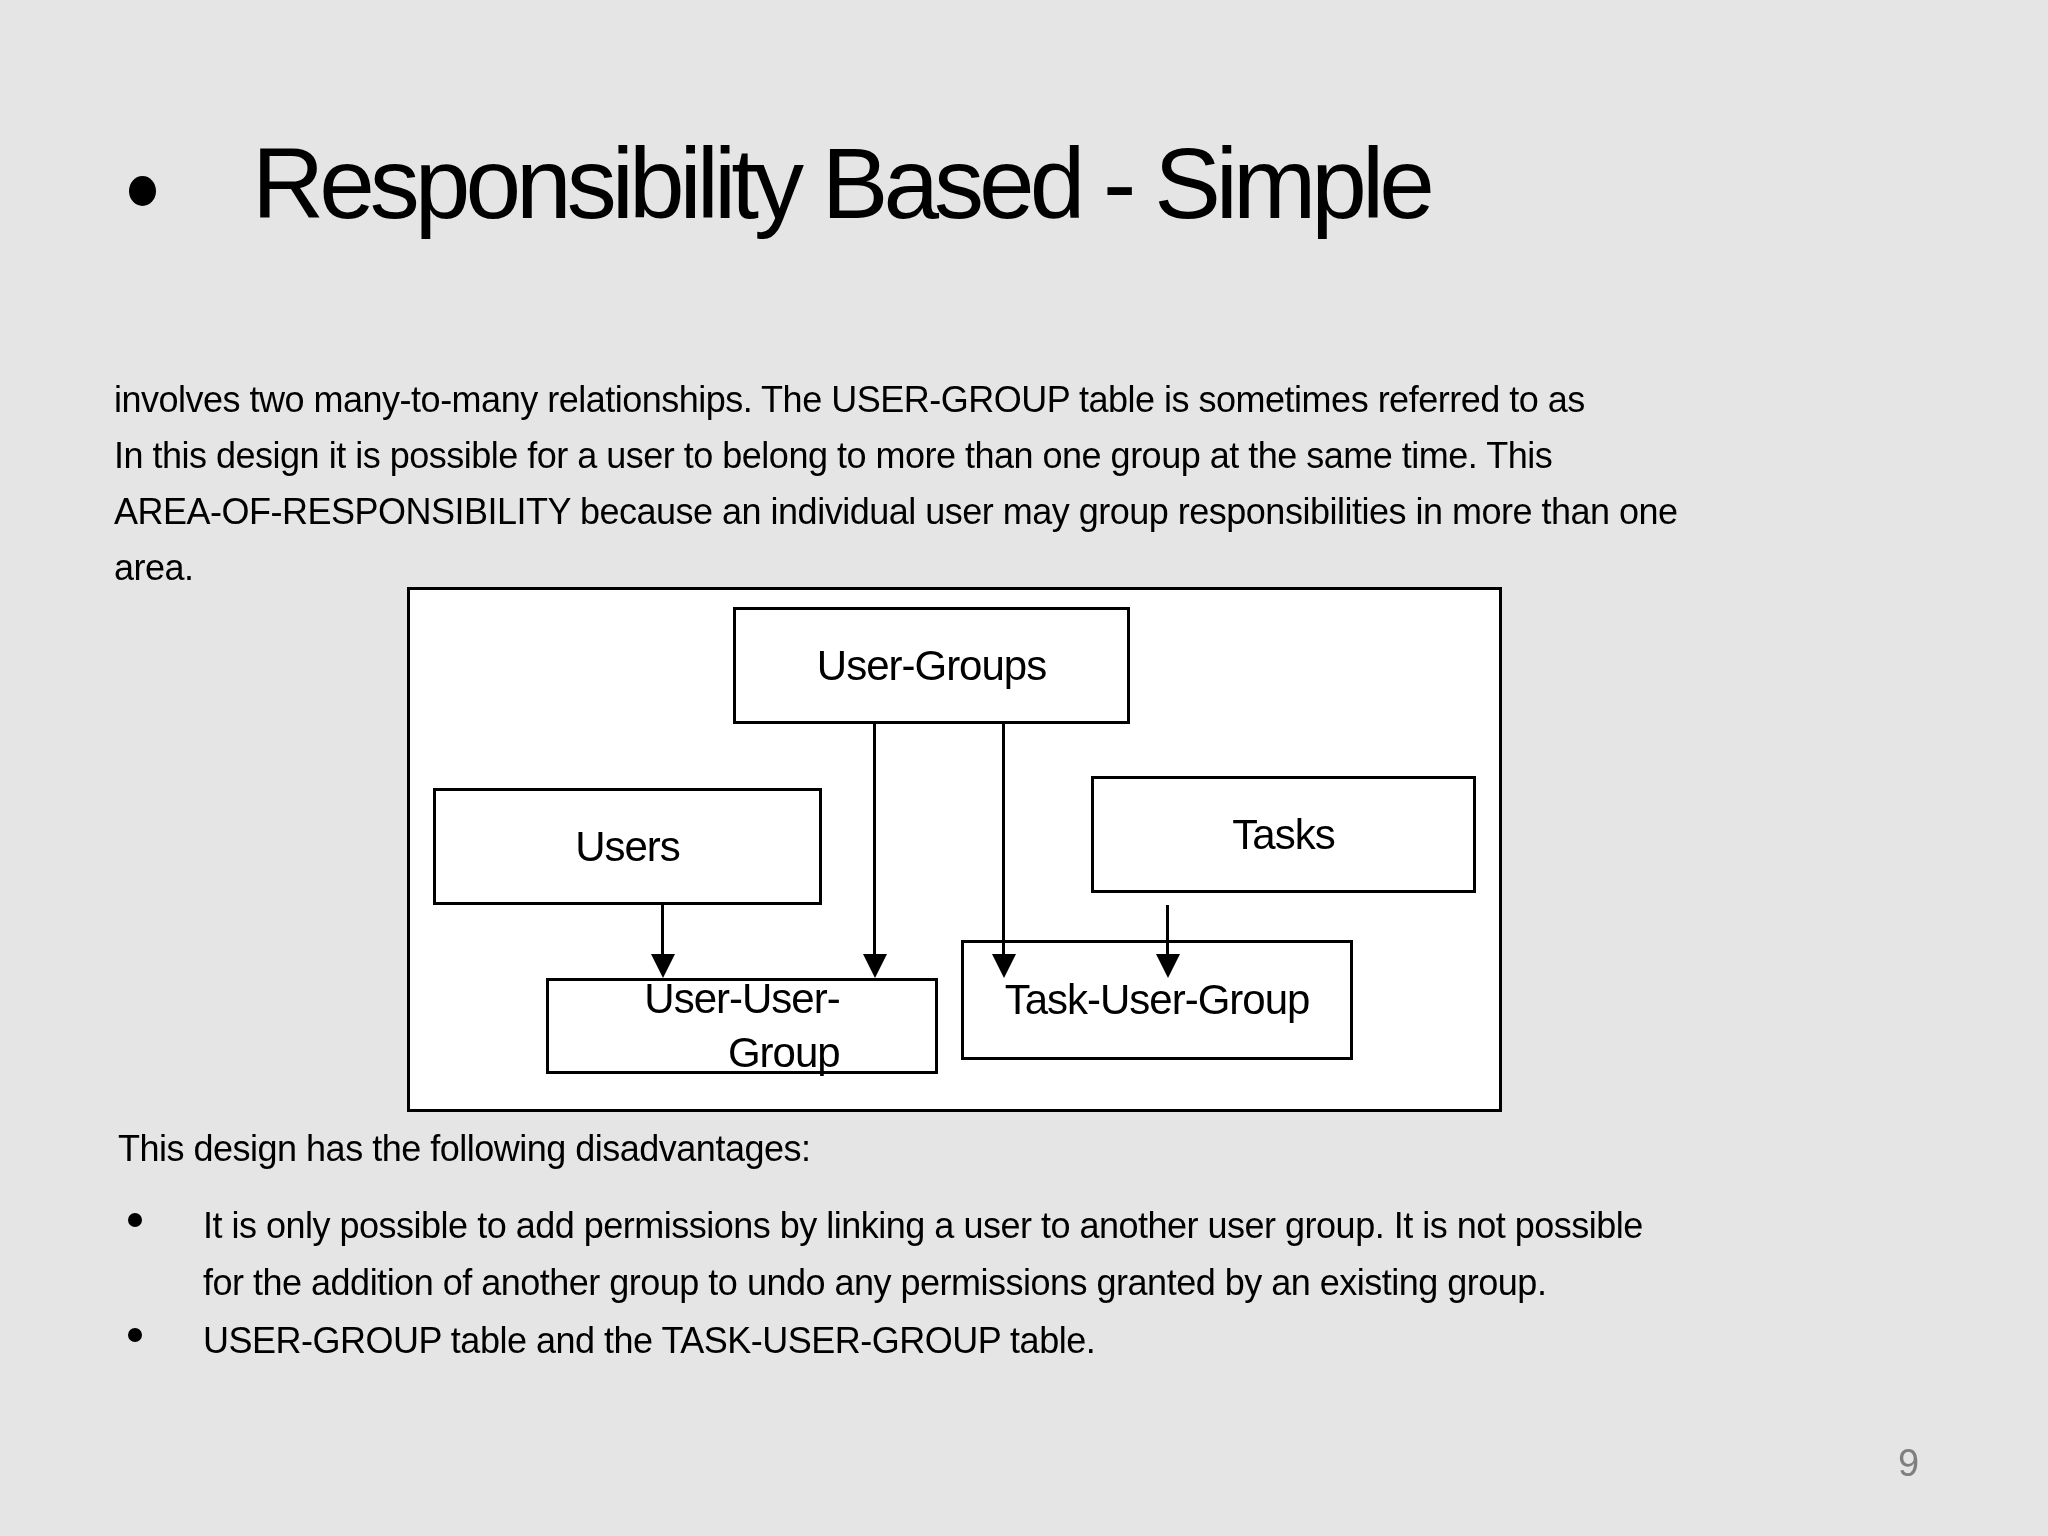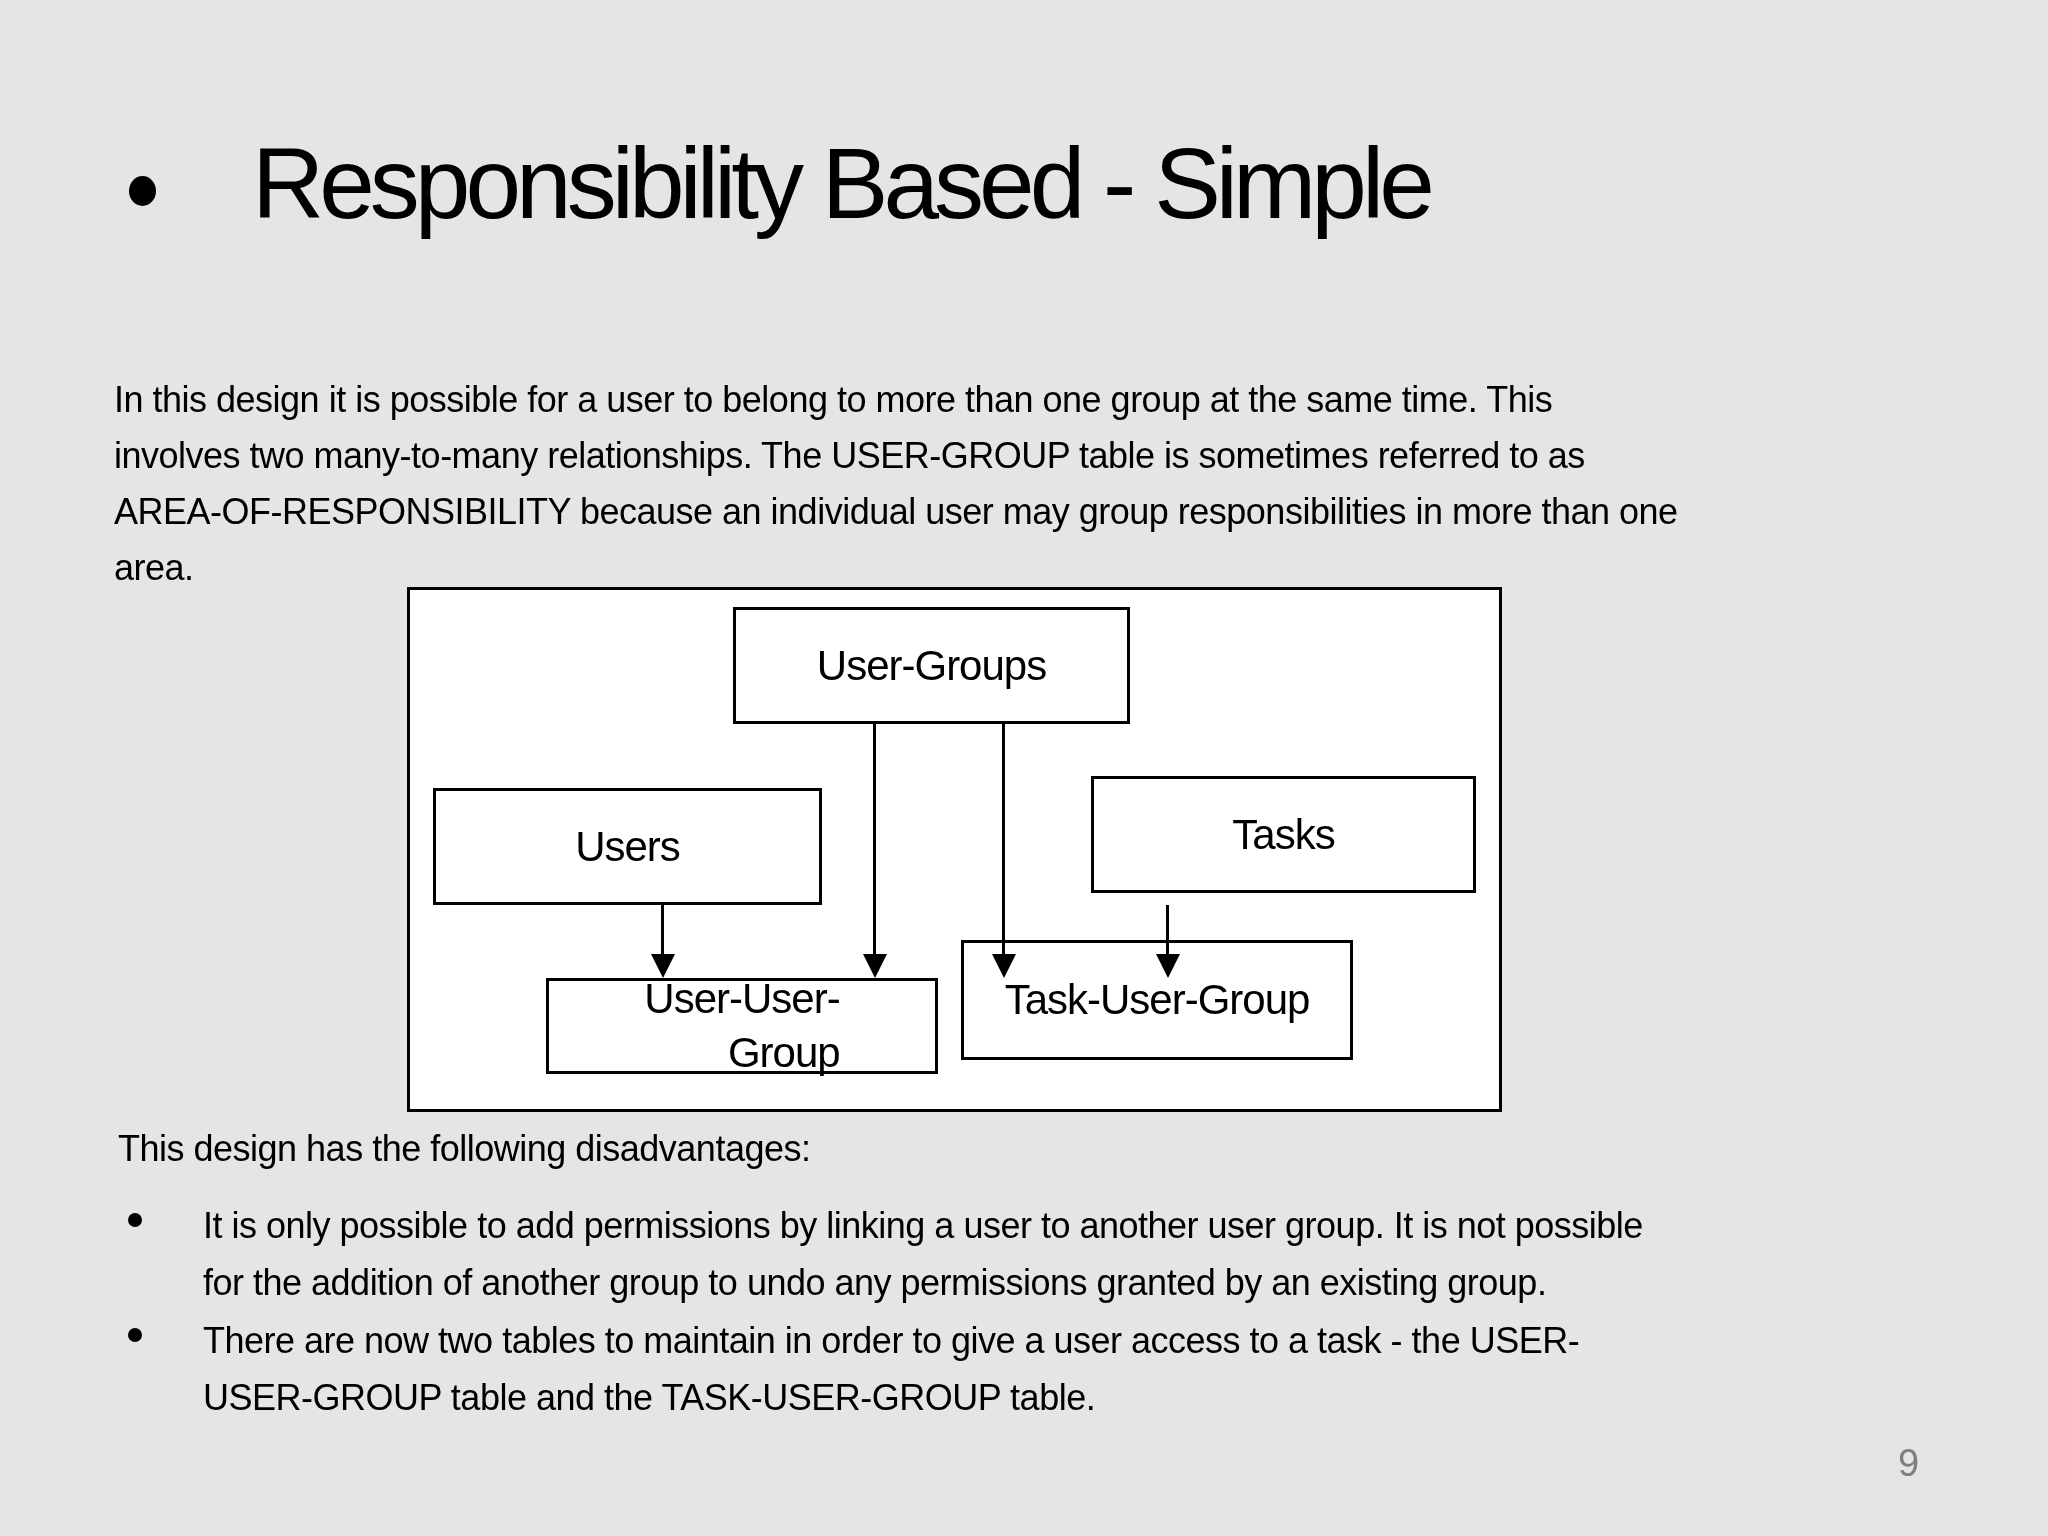--- a/index.html
+++ b/index.html
@@ -121,22 +121,22 @@
 </style>
 </head>
 <body>
 
 <div id="slide">
 
   <span class="title-bullet"></span>
   <div class="slide-title">Responsibility Based - Simple</div>
 
   <div class="paragraph">
+    <div>involves two many-to-many relationships. The USER-GROUP table is sometimes referred to as</div>
     <div>In this design it is possible for a user to belong to more than one group at the same time. This</div>
-    <div>involves two many-to-many relationships. The USER-GROUP table is sometimes referred to as</div>
     <div>AREA-OF-RESPONSIBILITY because an individual user may group responsibilities in more than one</div>
     <div>area.</div>
   </div>
 
   <div class="diagram-outer"></div>
 
   <div class="dbox box-user-groups">
     <span>User-Groups</span>
   </div>
 
@@ -177,20 +177,19 @@
     <span class="body-bullet-dot"></span>
     <div class="bullet-text">
       <div>It is only possible to add permissions by linking a user to another user group. It is not possible</div>
       <div>for the addition of another group to undo any permissions granted by an existing group.</div>
     </div>
   </div>
 
   <div class="bullet-item bullet-2">
     <span class="body-bullet-dot"></span>
     <div class="bullet-text">
-      <div>There are now two tables to maintain in order to give a user access to a task - the USER-</div>
       <div>USER-GROUP table and the TASK-USER-GROUP table.</div>
     </div>
   </div>
 
   <div class="page-number">9</div>
 
 </div>
 
 </body></html>

